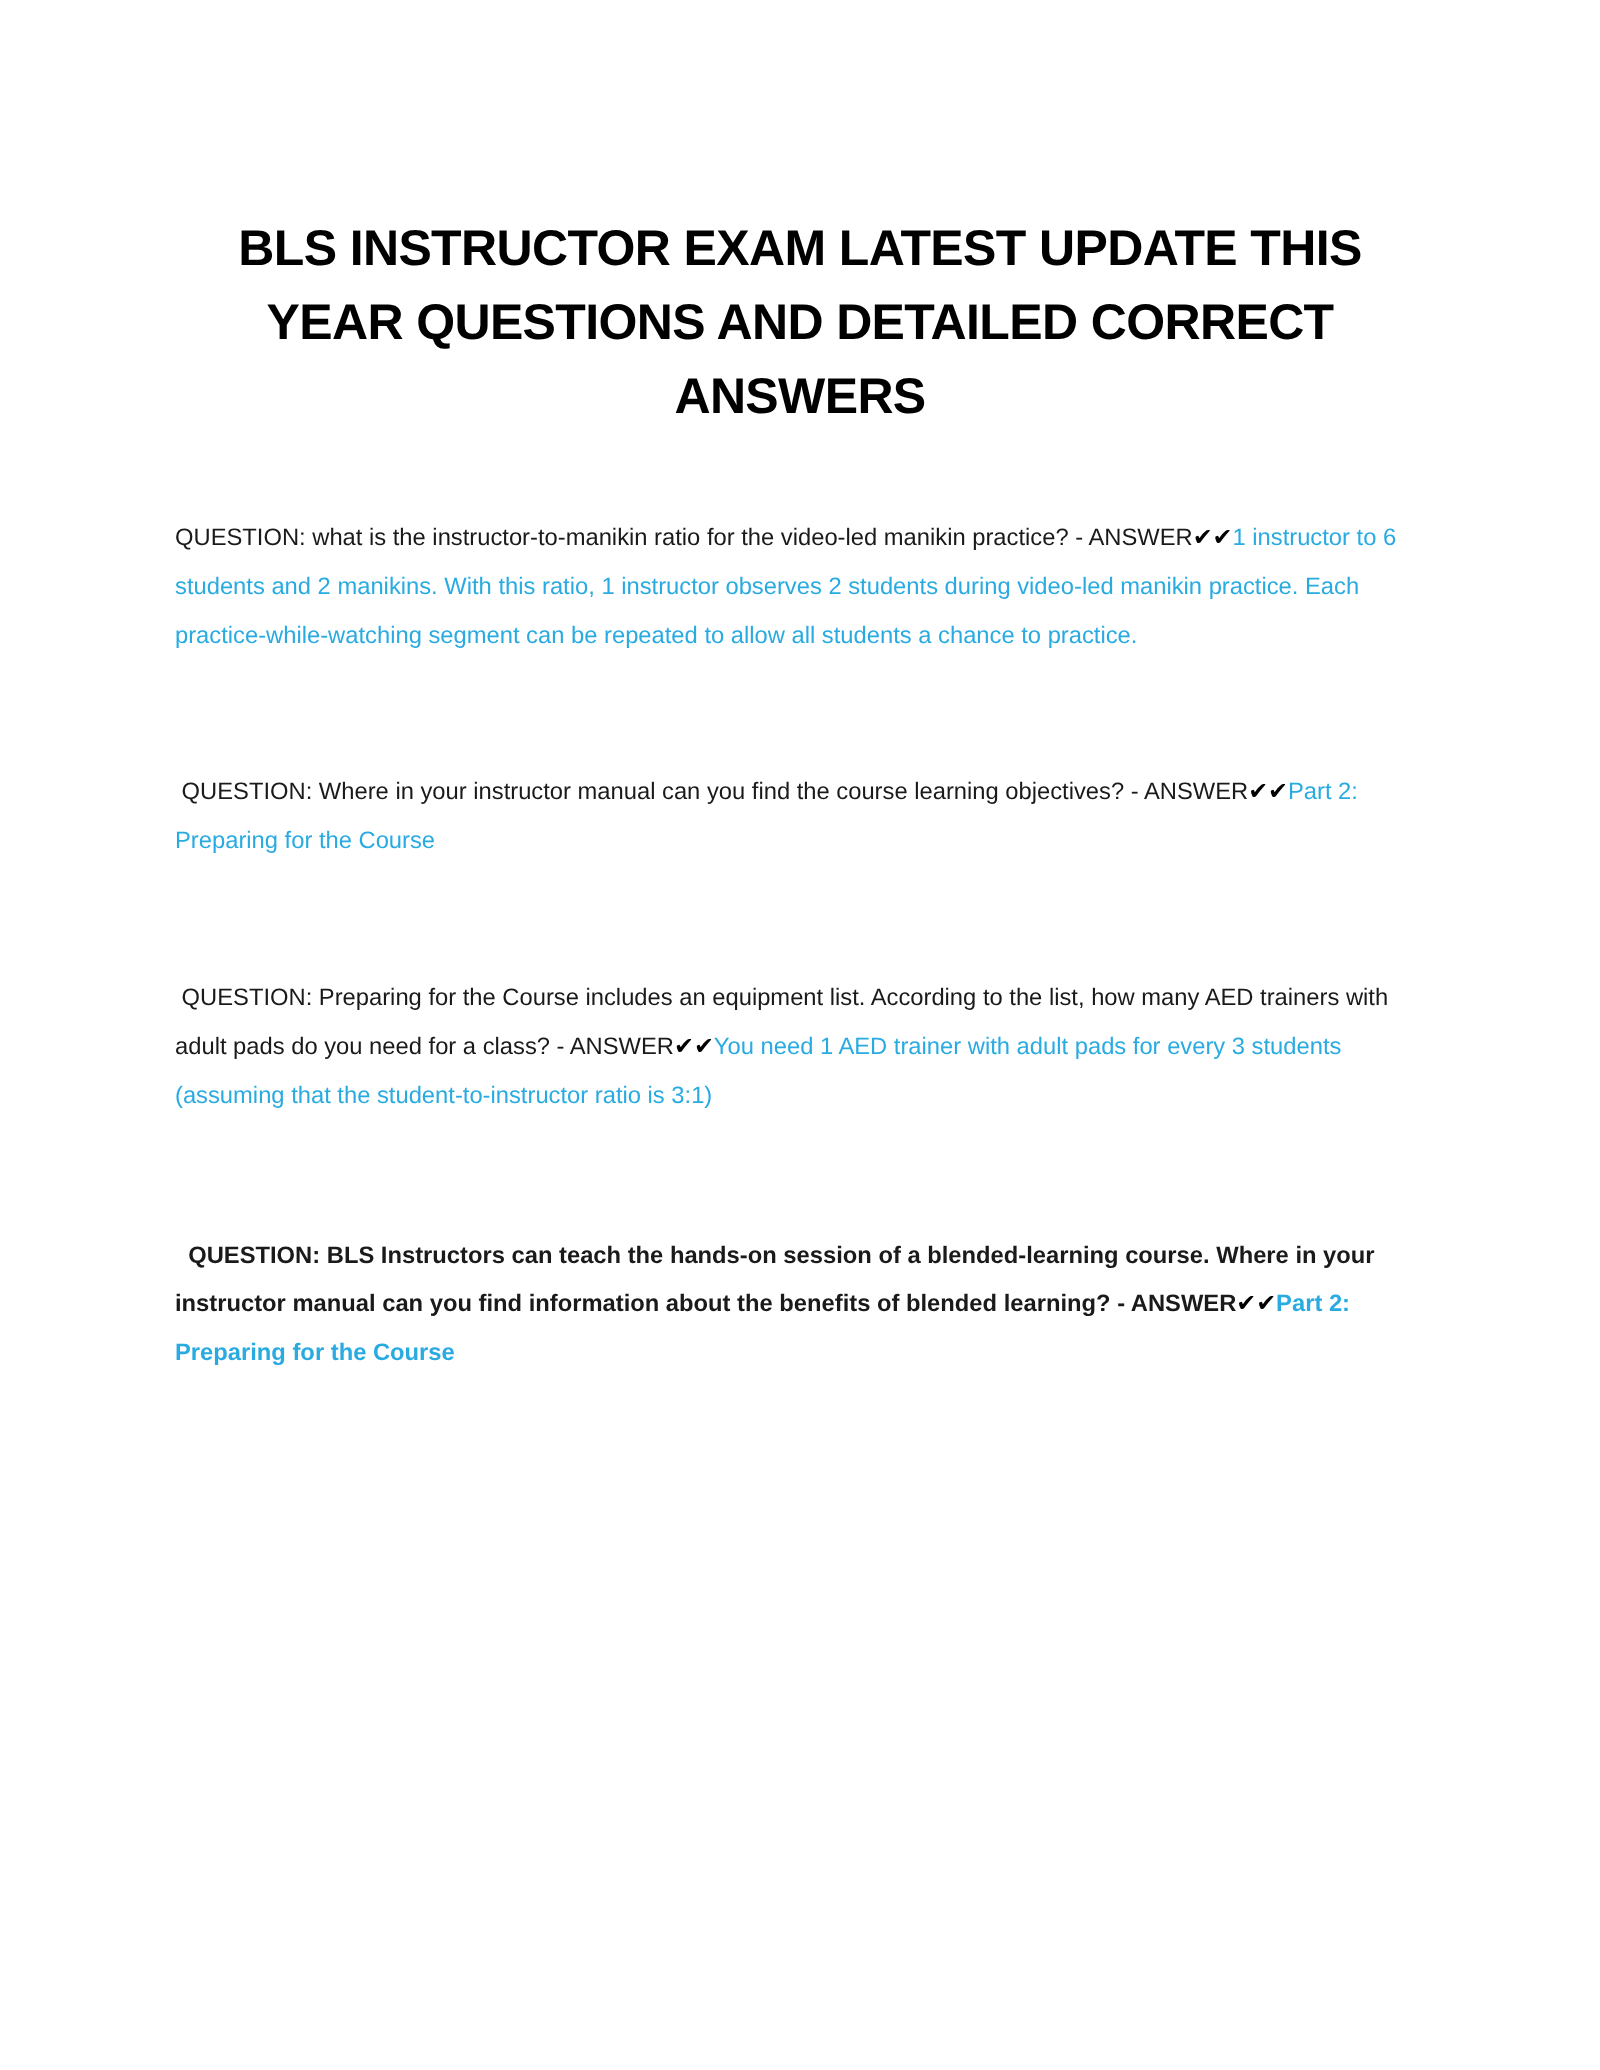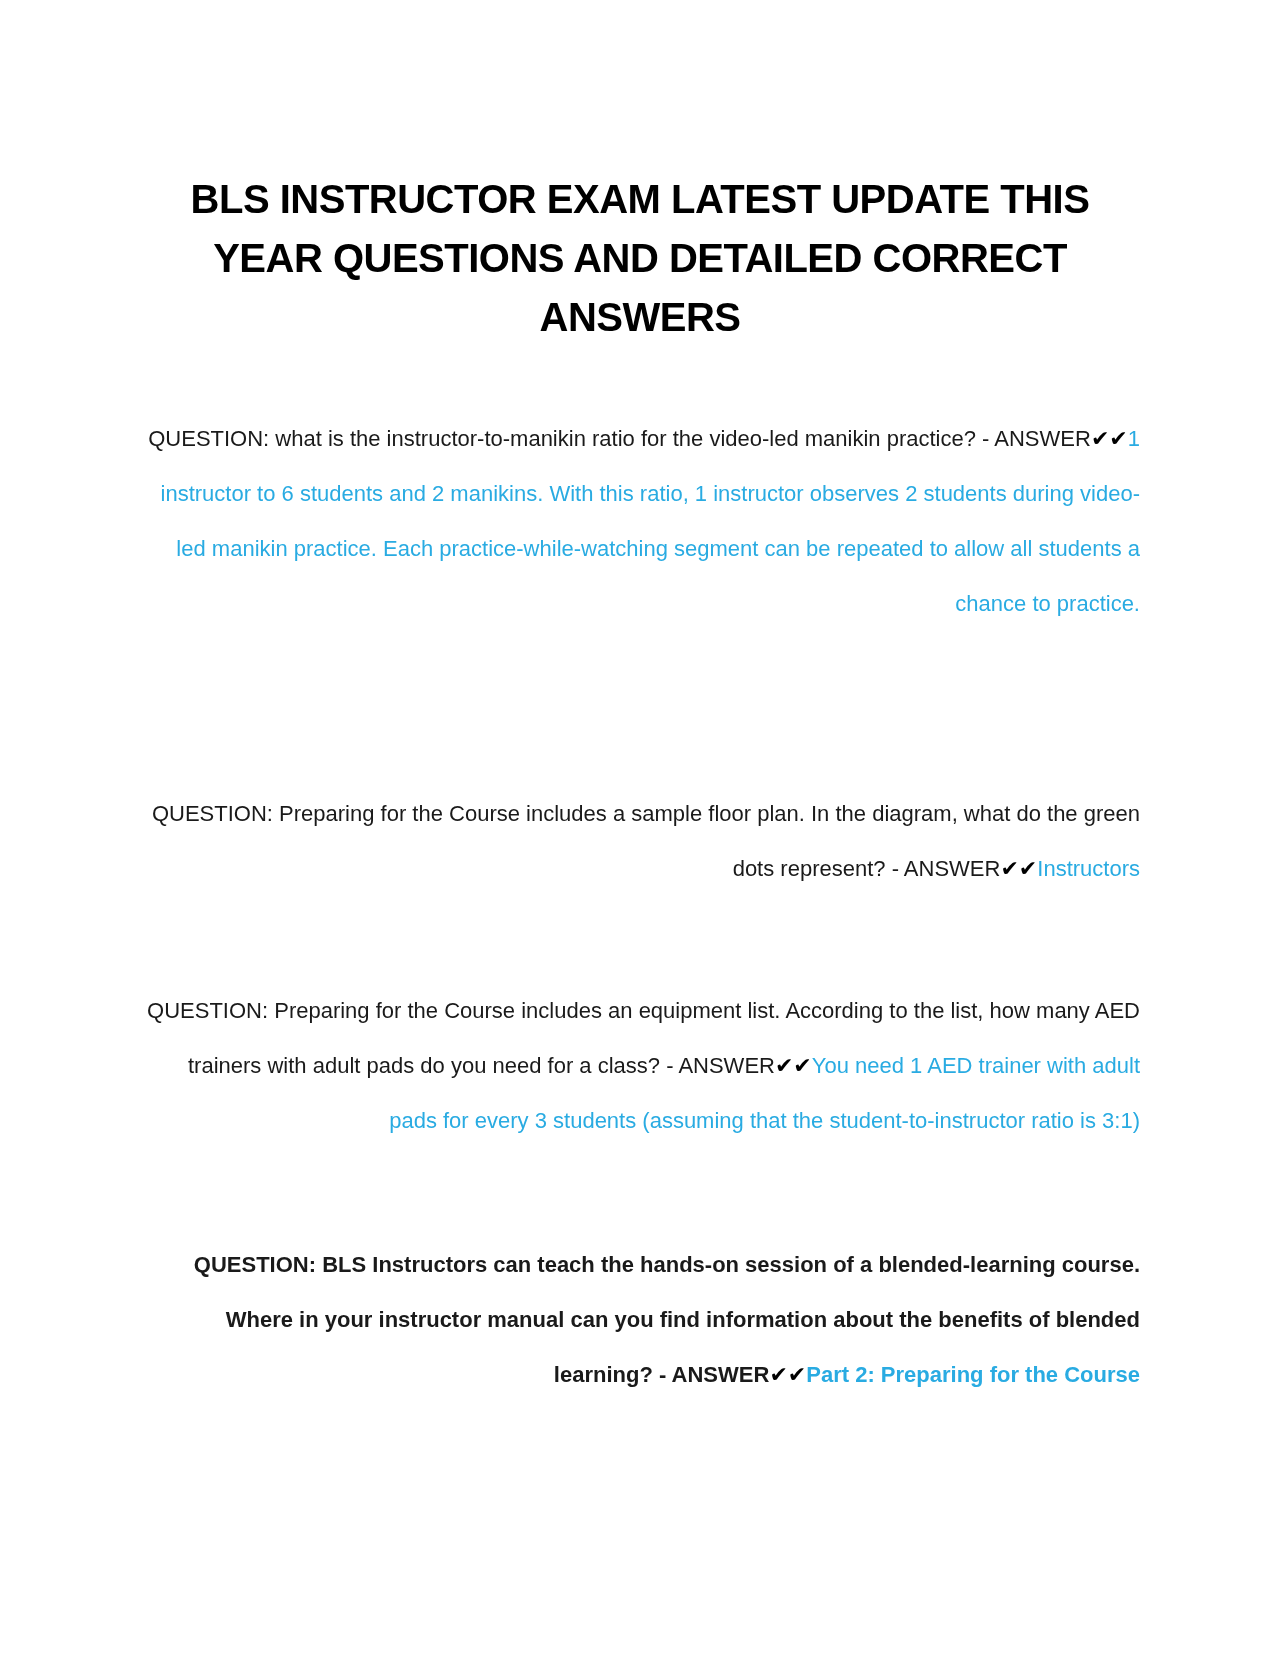--- a/index.html
+++ b/index.html
@@ -24,25 +24,24 @@
     font-size: 40px;
     line-height: 59px;
     font-weight: bold;
     color: #000000;
     letter-spacing: -0.5px;
   }
   .content {
     padding: 0 140px;
   }
   .qa-block {
-    font-size: 22px;
-    line-height: 55px;
+    font-size: 19px;
+    line-height: 39px;
     color: #1a1a1a;
     white-space: pre-wrap;
-    text-align: right;
   }
   .qa-0 { margin-top: 64px; }
   .qa-1 { margin-top: 86px; }
   .qa-2 { margin-top: 155px; }
   .qa-3 { margin-top: 87px; }
   .qa-4 { margin-top: 89px; font-weight: bold; }
   .question-text { color: #1a1a1a; }
   .checkmarks { color: #000000; font-family: "DejaVu Sans", sans-serif; }
   .answer-text { color: #29ABE2; }
   .page-footer {
@@ -58,22 +57,22 @@
 <body>
 
 <div class="page">
 
   <h1 class="doc-title">BLS INSTRUCTOR EXAM LATEST UPDATE THIS YEAR QUESTIONS AND DETAILED CORRECT ANSWERS</h1>
 
   <div class="content">
 
     <p class="qa-block qa-0"><span class="question-text">QUESTION: what is the instructor-to-manikin ratio for the video-led manikin practice? - ANSWER</span><span class="checkmarks">✔✔</span><span class="answer-text">1 instructor to 6 students and 2 manikins. With this ratio, 1 instructor observes 2 students during video-led manikin practice. Each practice-while-watching segment can be repeated to allow all students a chance to practice.</span></p>
 
+    <p class="qa-block qa-1"><span class="question-text"> QUESTION: Where in your instructor manual can you find the course learning objectives? - ANSWER</span><span class="checkmarks">✔✔</span><span class="answer-text">Part 2: Preparing for the Course</span></p>
 
-    <p class="qa-block qa-2"><span class="question-text">QUESTION: Preparing for the Course includes a sample floor plan. In the diagram, what do the green dots represent? - ANSWER</span><span class="checkmarks">✔✔</span><span class="answer-text">Instructors</span></p>
 
     <p class="qa-block qa-3"><span class="question-text"> QUESTION: Preparing for the Course includes an equipment list. According to the list, how many AED trainers with adult pads do you need for a class? - ANSWER</span><span class="checkmarks">✔✔</span><span class="answer-text">You need 1 AED trainer with adult pads for every 3 students (assuming that the student-to-instructor ratio is 3:1)</span></p>
 
     <p class="qa-block qa-4"><span class="question-text">  QUESTION: BLS Instructors can teach the hands-on session of a blended-learning course. Where in your instructor manual can you find information about the benefits of blended learning? - ANSWER</span><span class="checkmarks">✔✔</span><span class="answer-text">Part 2: Preparing for the Course</span></p>
 
 
   </div>
 </div>
 
 </body></html>

